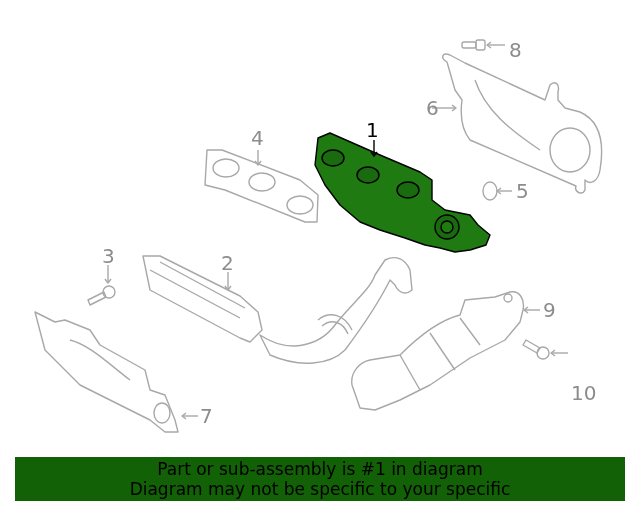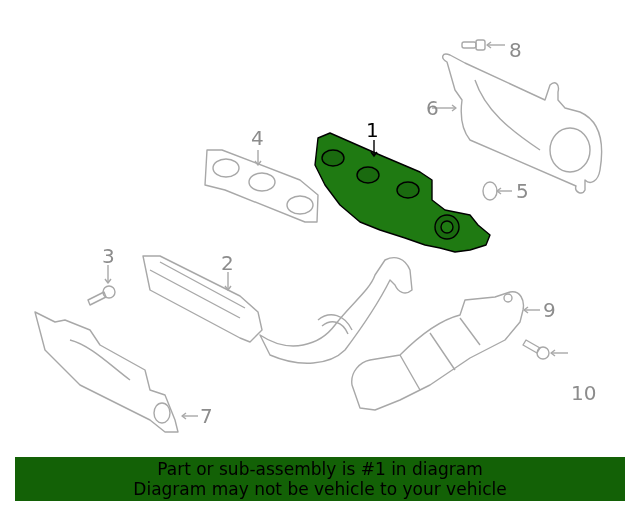--- a/index.html
+++ b/index.html
@@ -107,14 +107,14 @@
   <div class="callout" style="left:516px;top:181px;">5</div>
   <div class="callout" style="left:426px;top:98px;">6</div>
   <div class="callout" style="left:200px;top:406px;">7</div>
   <div class="callout" style="left:509px;top:40px;">8</div>
   <div class="callout" style="left:543px;top:300px;">9</div>
   <div class="callout" style="left:571px;top:343px;margin-top:40px;">10</div>
 </div>
 
 <div id="banner">
   <div>Part or sub-assembly is #1 in diagram</div>
-  <div>Diagram may not be vehicle to your vehicle</div>
+  <div>Diagram may not be specific to your specific</div>
 </div>
 
 </body></html>

